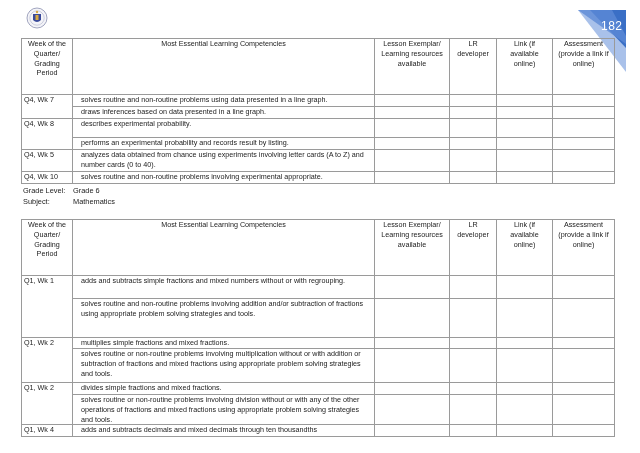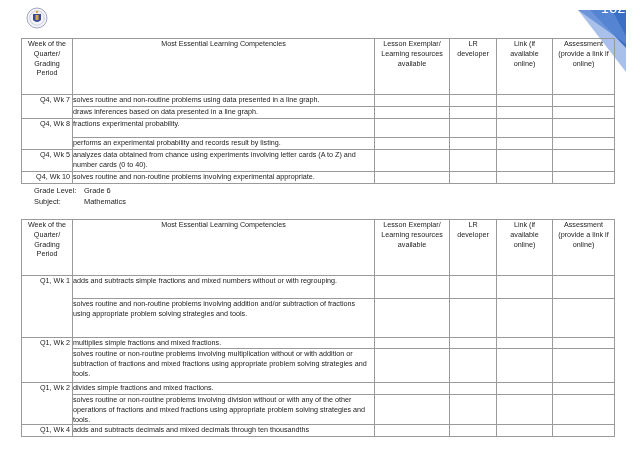--- a/index.html
+++ b/index.html
@@ -1,27 +1,27 @@
 <!DOCTYPE html>
 <html><head>
 <meta charset="utf-8">
 <style>
   html, body { margin:0; padding:0; }
   body { width:640px; height:453px; background:#ffffff; position:relative; overflow:hidden;
          font-family:"Liberation Sans", sans-serif; color:#222; }
   .logo { position:absolute; left:26px; top:6px; width:22px; height:24px; }
   .corner { position:absolute; left:0; top:0; width:640px; height:80px; pointer-events:none; }
-  .page-num { position:absolute; left:601px; top:0; font-size:14px; color:#ffffff; letter-spacing:0.5px; }
+  .page-num { position:absolute; left:601px; top:19px; font-size:12px; color:#ffffff; letter-spacing:0.5px; }
   table { position:absolute; border-collapse:collapse; table-layout:fixed; font-size:7.2px; line-height:9.8px; }
   td, th { border:1px solid #9a9a9a; padding:0 2px; vertical-align:top; }
   th { font-weight:normal; color:#222; }
-  td.wk { text-align:right; }
-  td.comp { text-align:left; padding-left:0; }
+  td.wk { text-align:left; }
+  td.comp { text-align:left; padding-left:8px; }
   td.sub { border-top:1px solid #cfcfcf; }
-  .meta { position:absolute; left:23px; font-size:7.4px;margin-left:11px; }
+  .meta { position:absolute; left:23px; font-size:7.4px; }
   .meta .lbl { display:inline-block; width:50px; }
 </style>
 </head>
 <body>
 
 <div class="logo">
   <svg width="22" height="24" viewBox="0 0 22 24">
     <circle cx="11" cy="12" r="10" fill="#f4f4f8" stroke="#8a8fb0" stroke-width="0.8"></circle>
     <circle cx="11" cy="12" r="7.2" fill="none" stroke="#b0b4cc" stroke-width="0.6"></circle>
     <path d="M7 8 L15 8 L15 14 Q11 18 7 14 Z" fill="#3a4a9a"></path>
@@ -65,21 +65,21 @@
   </tr>
   <tr style="height:12px">
     <td class="comp sub">draws inferences based on data presented in a line graph.</td>
     <td class="sub"></td>
         <td class="sub"></td>
         <td class="sub"></td>
         <td class="sub"></td>
   </tr>
   <tr style="height:19px">
     <td class="wk" rowspan="2">Q4, Wk 8</td>
-    <td class="comp">fractions experimental probability.</td>
+    <td class="comp">describes experimental probability.</td>
     <td></td>
         <td></td>
         <td></td>
         <td></td>
   </tr>
   <tr style="height:12px">
     <td class="comp sub">performs an experimental probability and  records result by listing.</td>
     <td class="sub"></td>
         <td class="sub"></td>
         <td class="sub"></td>

